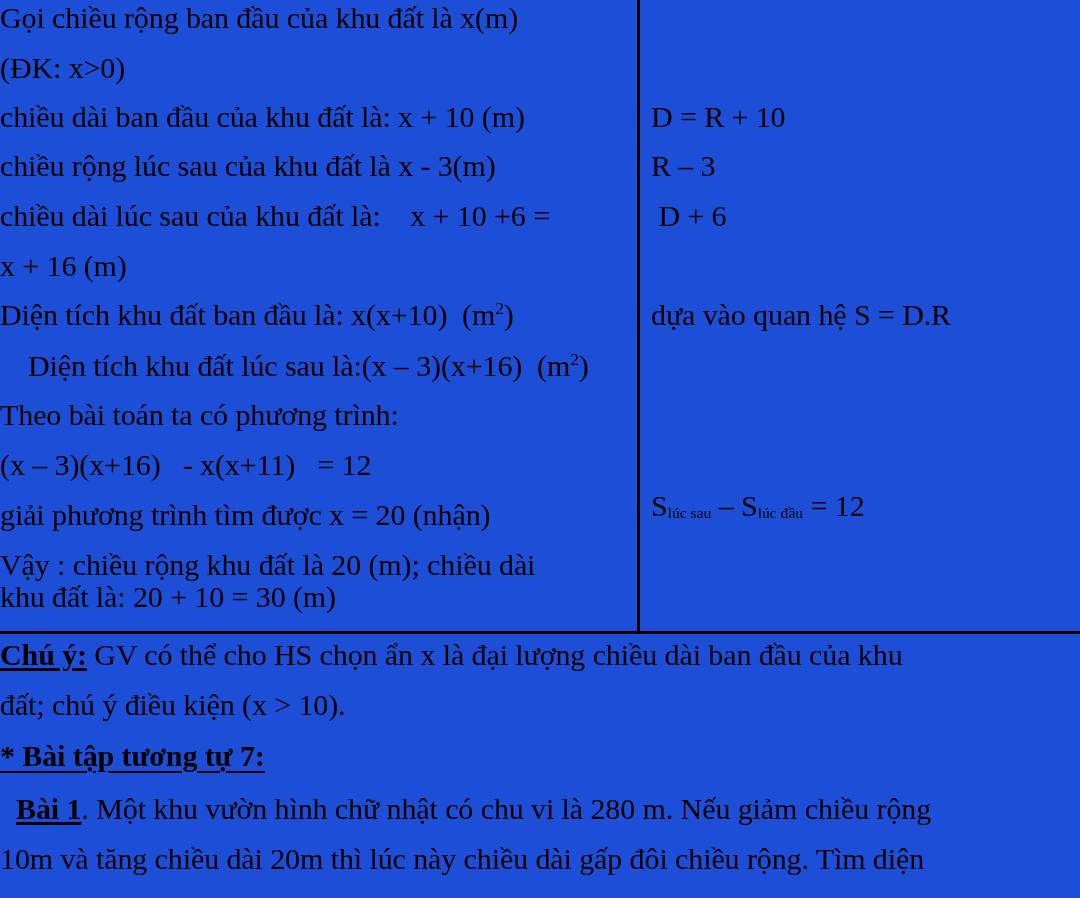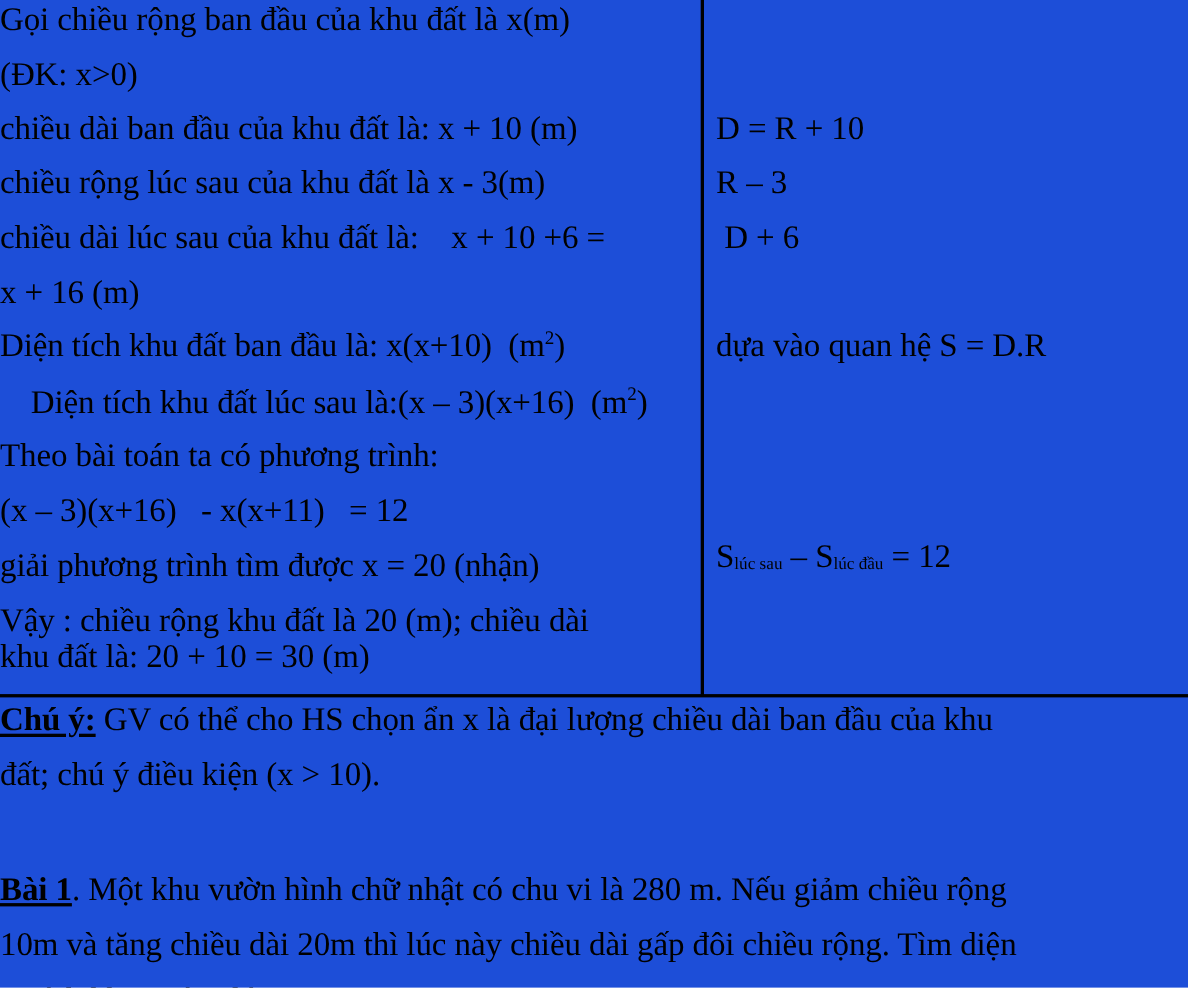--- a/index.html
+++ b/index.html
@@ -140,19 +140,20 @@
 
     <div class="vdivider"></div>
   </div>
 
   <div class="hrule"></div>
 
   <div class="notes-region">
     <div class="line" style="top:5px;"><span class="bold-ul">Chú ý:</span><span> GV có thể cho HS chọn ẩn x là đại lượng chiều dài ban đầu của khu</span></div>
     <div class="line" style="top:55px;">đất; chú ý điều kiện (x &gt; 10).</div>
 
+    <div class="line heading-ul" style="top:106px;">* Bài tập tương tự 7:</div>
 
-    <div class="line" style="top:159px;"><span class="bold-ul">Bài 1</span><span>. Một khu vườn hình chữ nhật có chu vi là 280 m. Nếu giảm chiều rộng</span></div>
+    <div class="line" style="top:159px;margin-left:16px;"><span class="bold-ul">Bài 1</span><span>. Một khu vườn hình chữ nhật có chu vi là 280 m. Nếu giảm chiều rộng</span></div>
     <div class="line" style="top:209px;">10m và tăng chiều dài 20m thì lúc này chiều dài gấp đôi chiều rộng. Tìm diện</div>
     <div class="line clipped" style="top:259px; height:5px; left:30px;">tích khu vườn đó.</div>
   </div>
 
 </div>
 
 </body></html>

